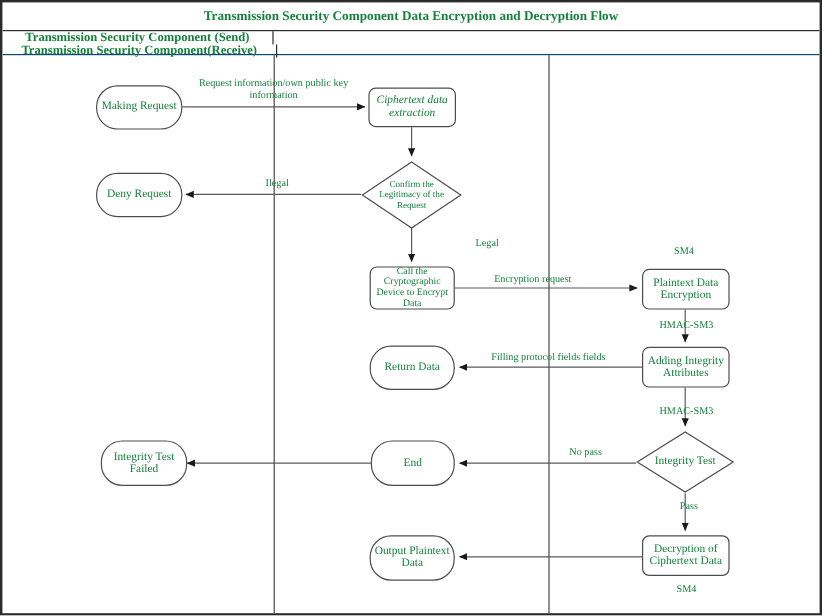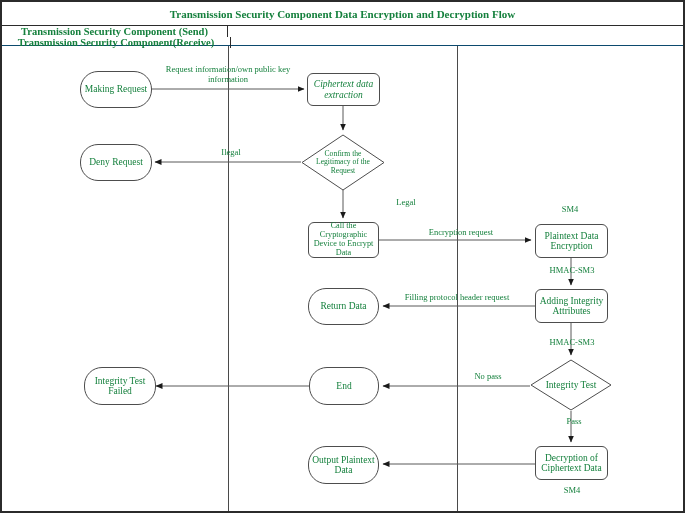--- a/index.html
+++ b/index.html
@@ -127,21 +127,21 @@
   </div>
 
   <div class="abs edge-label wrap" style="left:226px;top:63px;">Request information/own public key information</div>
 
   <div class="abs node rect" style="left:533px;top:444px;width:73px;height:34px;">
     <span>Decryption of Ciphertext Data</span>
   </div>
   <div class="abs edge-label" style="left:229px;top:146px;">Ilegal</div>
   <div class="abs edge-label" style="left:368px;top:196px;margin-left:36px;">Legal</div>
   <div class="abs edge-label" style="left:568px;top:203px;">SM4</div>
-  <div class="abs edge-label" style="left:451px;top:226px;padding-left:16px;">Encryption request</div>
+  <div class="abs edge-label" style="left:434px;top:226px;padding-left:16px;">Encryption request</div>
   <div class="abs edge-label" style="left:570px;top:264px;">HMAC-SM3</div>
-  <div class="abs edge-label" style="left:455px;top:291px;">Filling protocol header request</div>
+  <div class="abs edge-label" style="left:455px;top:291px;">Filling protocol fields fields</div>
   <div class="abs edge-label" style="left:570px;top:336px;">HMAC-SM3</div>
   <div class="abs edge-label" style="left:486px;top:370px;">No pass</div>
   <div class="abs edge-label" style="left:572px;top:415px;">Pass</div>
   <div class="abs edge-label" style="left:570px;top:484px;">SM4</div>
 
 </div>
 
 </body></html>

